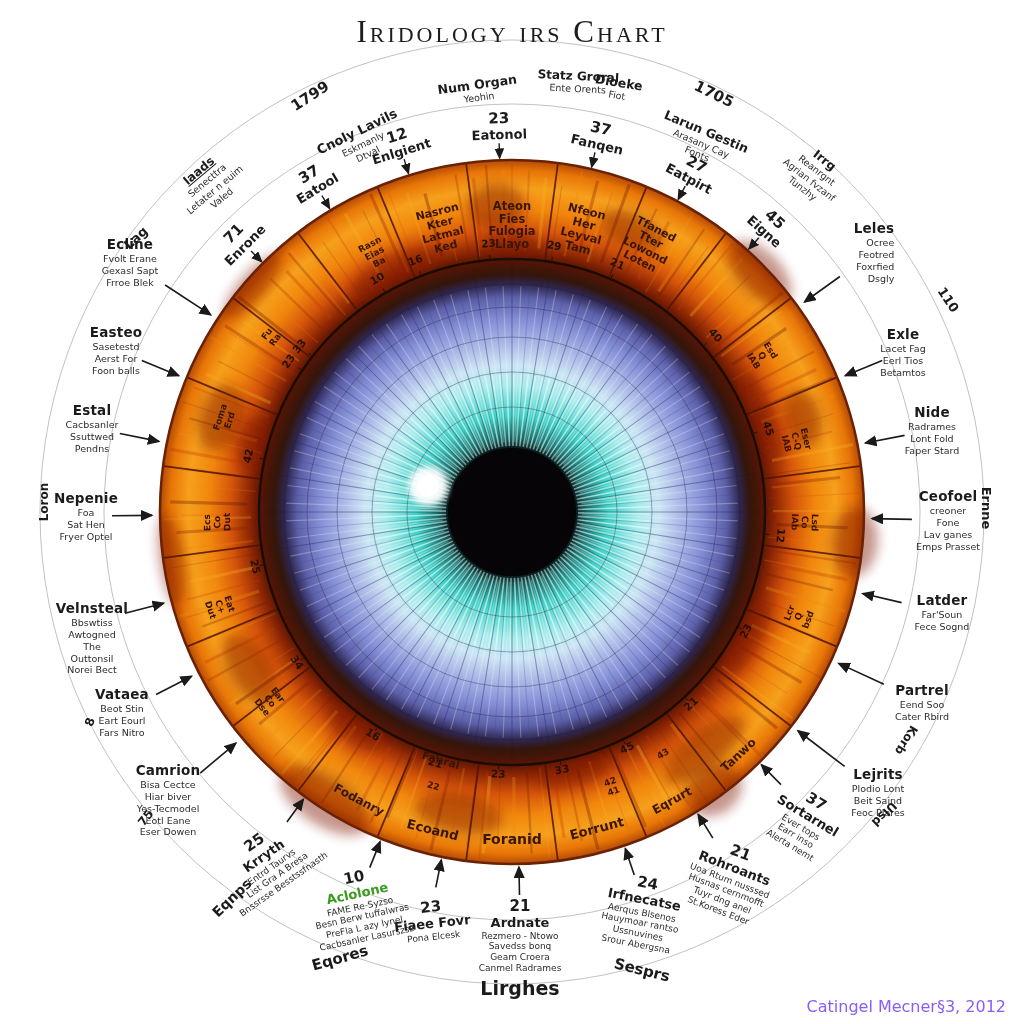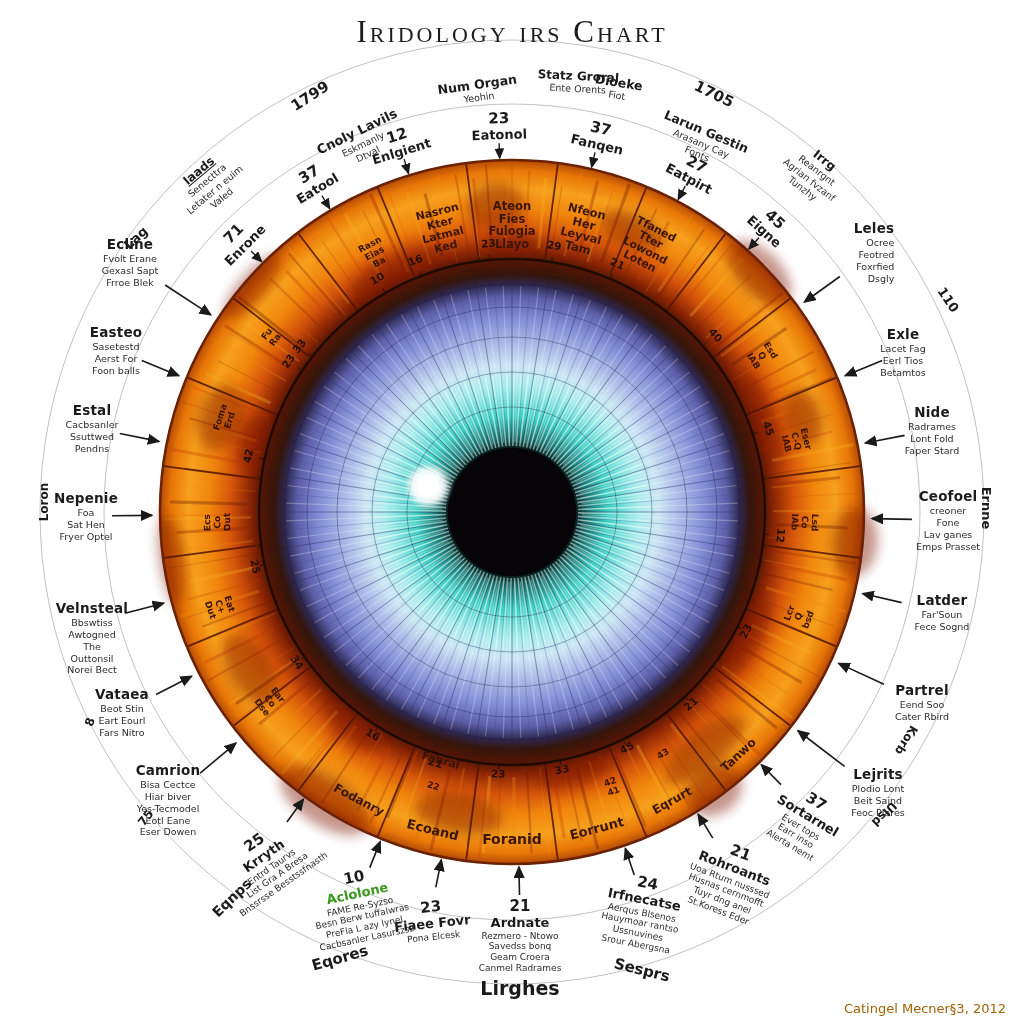--- a/index.html
+++ b/index.html
@@ -2,21 +2,21 @@
 <html><head>
 <meta charset="utf-8">
 <style>
   html,body{margin:0;padding:0;background:#fff;}
   .stage{position:relative;width:1024px;height:1024px;background:#fff;overflow:hidden;
          font-family:"DejaVu Sans",sans-serif;color:#1b1b1b;}
   svg{position:absolute;inset:0;}
   .title{position:absolute;top:14px;left:0;width:100%;text-align:center;
          font-family:"Liberation Serif",serif;font-variant:small-caps;
          font-size:31px;letter-spacing:3px;font-weight:500;color:#1d1d1d;}
-  .credit{position:absolute;right:18px;bottom:8px;font-size:13px;color:#a16207;text-align:right;}
+  .credit{position:absolute;right:18px;bottom:8px;font-size:16px;color:#8b5cf6;text-align:right;}
   .side-label{position:absolute;transform:translate(-50%,-50%);text-align:center;line-height:1.25;}
   .side-label .nm{font-weight:bold;font-size:13.5px;letter-spacing:.2px;}
   .side-label .ln{font-size:9.5px;color:#2c2c2c;}
   .sector-block{position:absolute;text-align:center;line-height:1.2;}
   .sector-block .num{font-weight:bold;font-size:15px;}
   .sector-block .nm{font-weight:bold;font-size:13px;}
   .sector-block .ln{font-size:9px;color:#2c2c2c;}
   .arc-label{position:absolute;text-align:center;line-height:1.2;}
   .arc-label .t{font-weight:bold;}
   .arc-label .ln{font-size:9.5px;font-weight:normal;color:#2e2e2e;}

